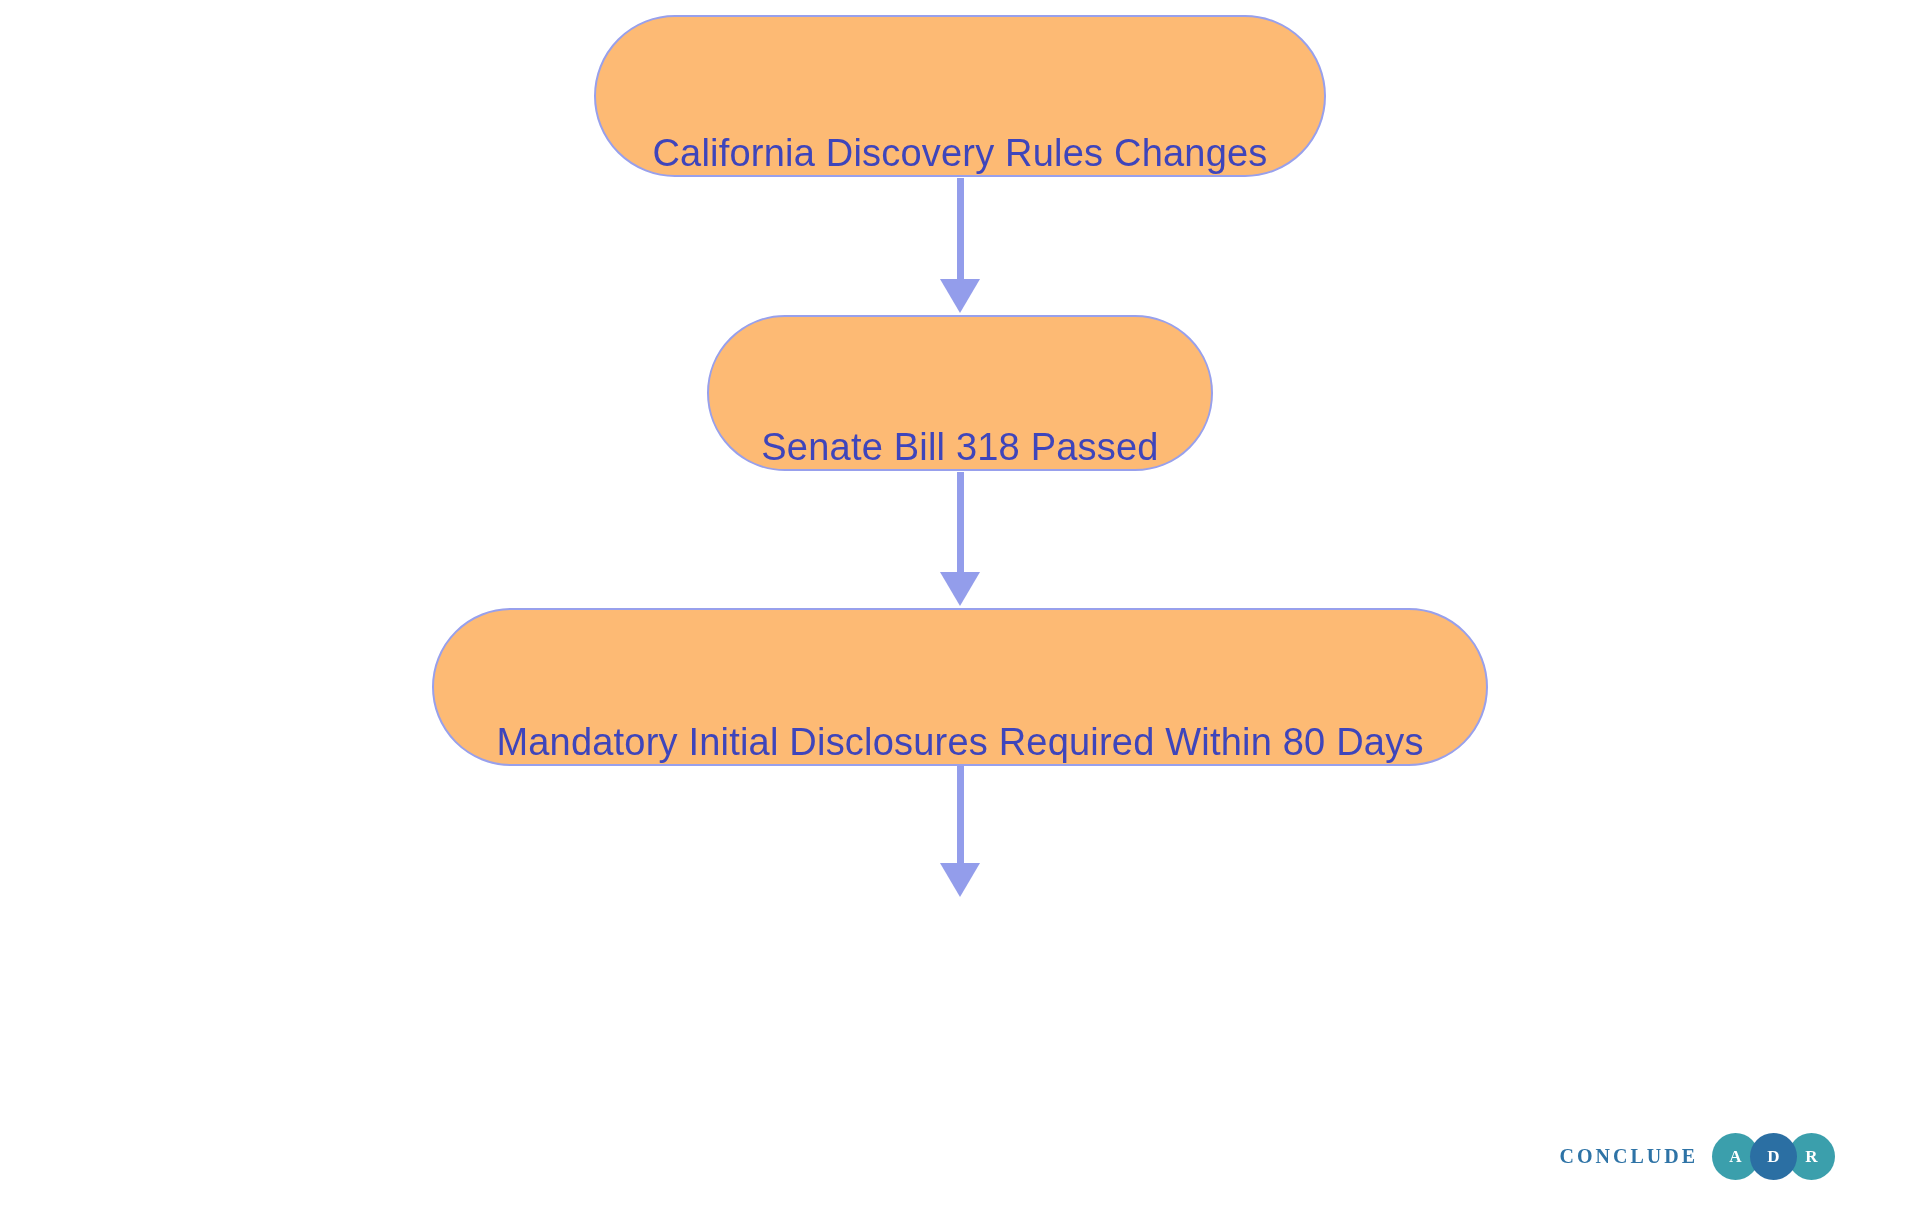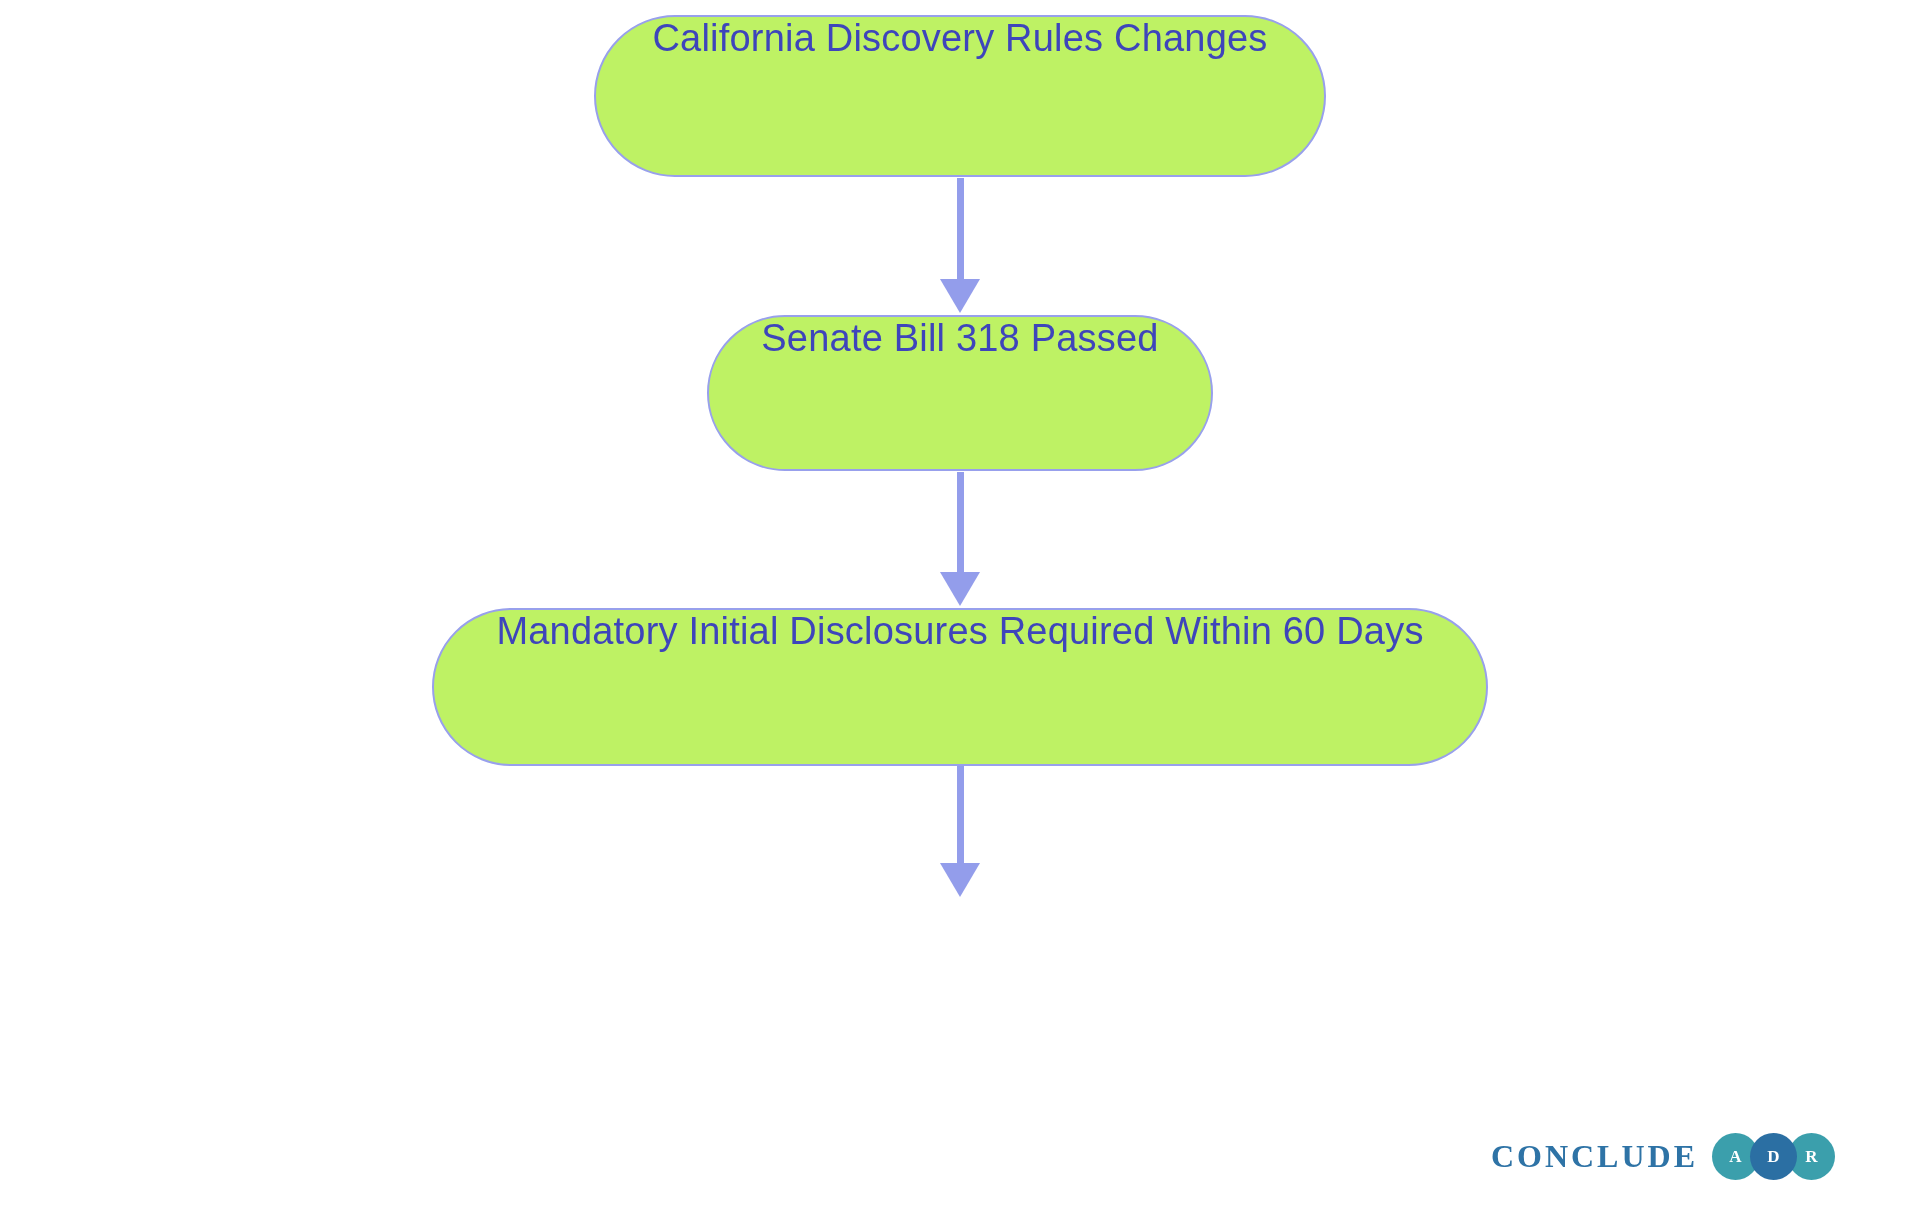--- a/index.html
+++ b/index.html
@@ -13,28 +13,28 @@
   }
   .canvas {
     position: absolute;
     inset: 0;
   }
   
   .node {
     position: absolute;
     left: 50%;
     transform: translateX(-50%);
-    background: #bef264;
+    background: #fdba74;
     border: 2px solid #98a0ec;
     border-radius: 82px;
     color: #3e45bb;
     font-size: 38px;
     letter-spacing: 0.2px;
     display: flex;
-    align-items: flex-start;
+    align-items: flex-end;
     justify-content: center;
     text-align: center;
     white-space: nowrap;
   }
   .node-1 { top: 15px;  width: 732px;  height: 162px; }
   .node-2 { top: 315px; width: 506px;  height: 156px; }
   .node-3 { top: 608px; width: 1056px; height: 158px; }
   .node-4 { top: 899px; width: 941px;  height: 163px; }
 
   
@@ -68,21 +68,21 @@
     position: absolute;
     top: 1133px;
     right: 85px;
     display: flex;
     align-items: center;
     gap: 14px;
   }
   .brand .wordmark {
     font-family: "Liberation Serif", serif;
     font-weight: bold;
-    font-size: 32px;
+    font-size: 20px;
     letter-spacing: 3px;
     color: #2e73a6;
   }
   .brand .badges {
     display: flex;
     align-items: center;
   }
   .badge {
     width: 47px;
     height: 47px;
@@ -116,21 +116,21 @@
   <div class="node node-2">
     <span>Senate Bill 318 Passed</span>
   </div>
 
   <div class="arrow arrow-2">
     <div class="shaft"></div>
     <div class="head"></div>
   </div>
 
   <div class="node node-3">
-    <span>Mandatory Initial Disclosures Required Within 60 Days</span>
+    <span>Mandatory Initial Disclosures Required Within 80 Days</span>
   </div>
 
   <div class="arrow arrow-3">
     <div class="shaft"></div>
     <div class="head"></div>
   </div>
 
 
   <div class="brand">
     <span class="wordmark">CONCLUDE</span>

